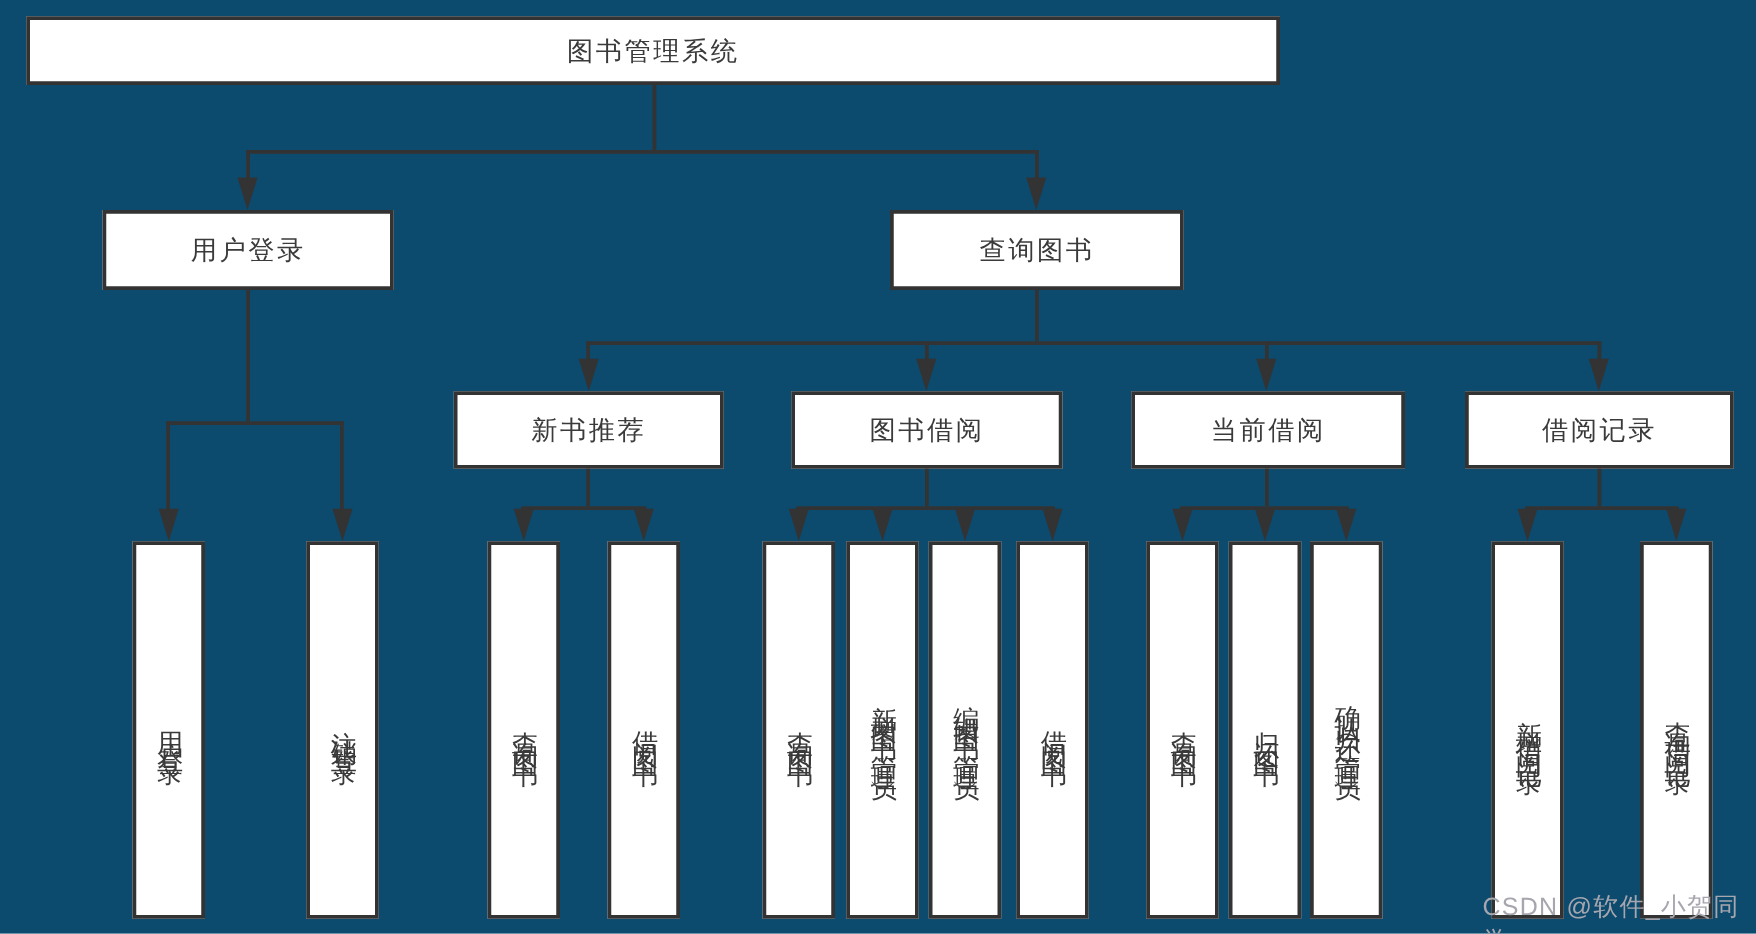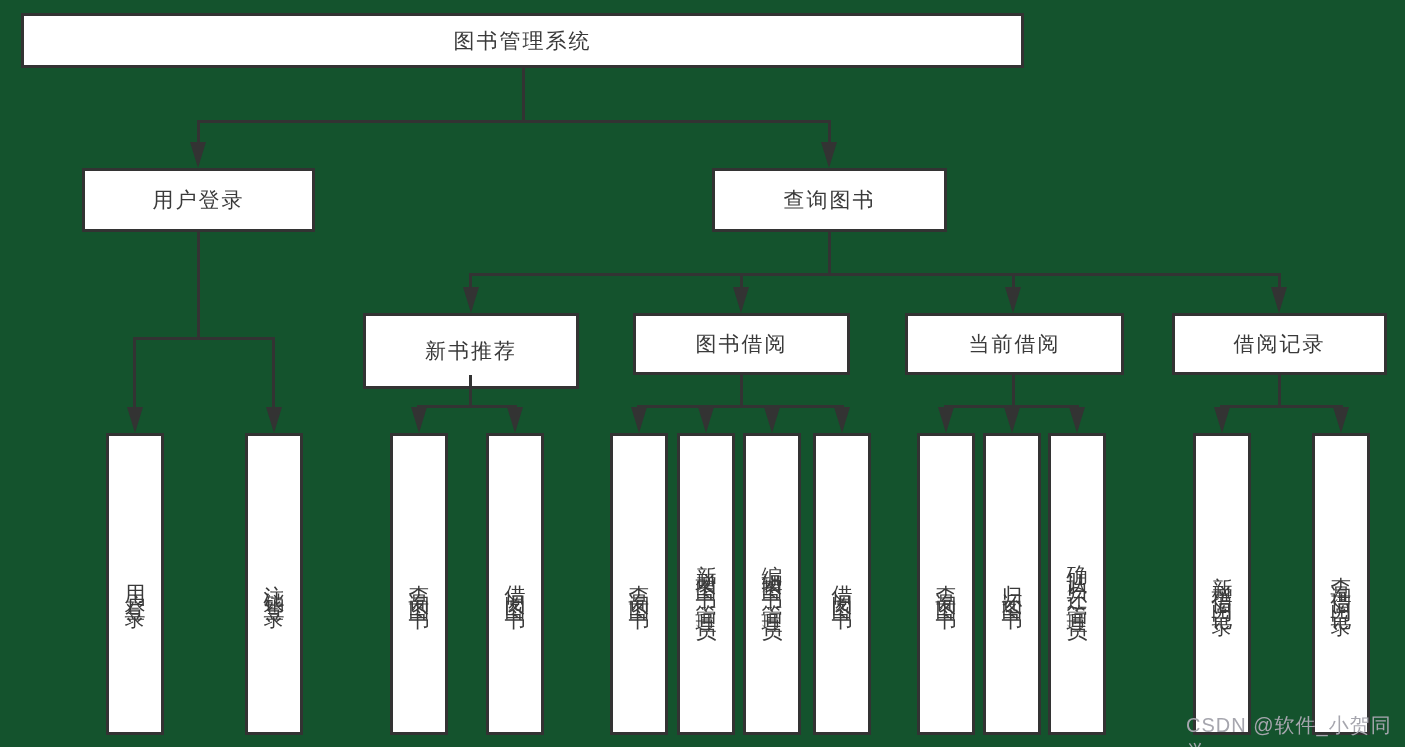--- a/index.html
+++ b/index.html
@@ -1,17 +1,17 @@
 <!DOCTYPE html>
 <html><head>
 <meta charset="utf-8">
 <style>
   html,body{margin:0;padding:0;background:#ffffff;}
   .canvas{
-    position:relative;width:1405px;height:747px;background:#14532d;overflow:hidden;
+    position:relative;width:1405px;height:747px;background:#0c4a6e;overflow:hidden;
     font-family:"Liberation Sans","DejaVu Sans",sans-serif;color:#333;
   }
   .box{
     position:absolute;background:#ffffff;border:3px solid #333333;box-sizing:border-box;
     display:flex;align-items:center;justify-content:center;
     font-size:21px;color:#3a3a3a;letter-spacing:2px;white-space:nowrap;
   }
   .tall{
     writing-mode:vertical-rl;text-orientation:mixed;
     letter-spacing:8px;font-size:21px;white-space:normal;
@@ -62,21 +62,21 @@
   <div class="h" style="left:469px;top:273px;width:812px;"></div>
   <div class="v" style="left:469px;top:273px;height:16px;"></div>
   <div class="v" style="left:740px;top:273px;height:16px;"></div>
   <div class="v" style="left:1012px;top:273px;height:16px;"></div>
   <div class="v" style="left:1278px;top:273px;height:16px;"></div>
   <div class="arrow" style="left:463px;top:287px;"></div>
   <div class="arrow" style="left:733px;top:287px;"></div>
   <div class="arrow" style="left:1005px;top:287px;"></div>
   <div class="arrow" style="left:1271px;top:287px;"></div>
 
-  <div class="box" style="left:363px;top:313px;width:216px;height:76px;font-family:Liberation Mono, monospace;">
+  <div class="box" style="left:363px;top:313px;width:216px;height:62px;font-family:Liberation Mono, monospace;">
     <span>新书推荐</span>
   </div>
   <div class="box" style="left:905px;top:313px;width:219px;height:62px;">
     <span>当前借阅</span>
   </div>
   <div class="box" style="left:633px;top:313px;width:217px;height:62px;">
     <span>图书借阅</span>
   </div>
   <div class="box" style="left:1172px;top:313px;width:215px;height:62px;">
     <span>借阅记录</span>

